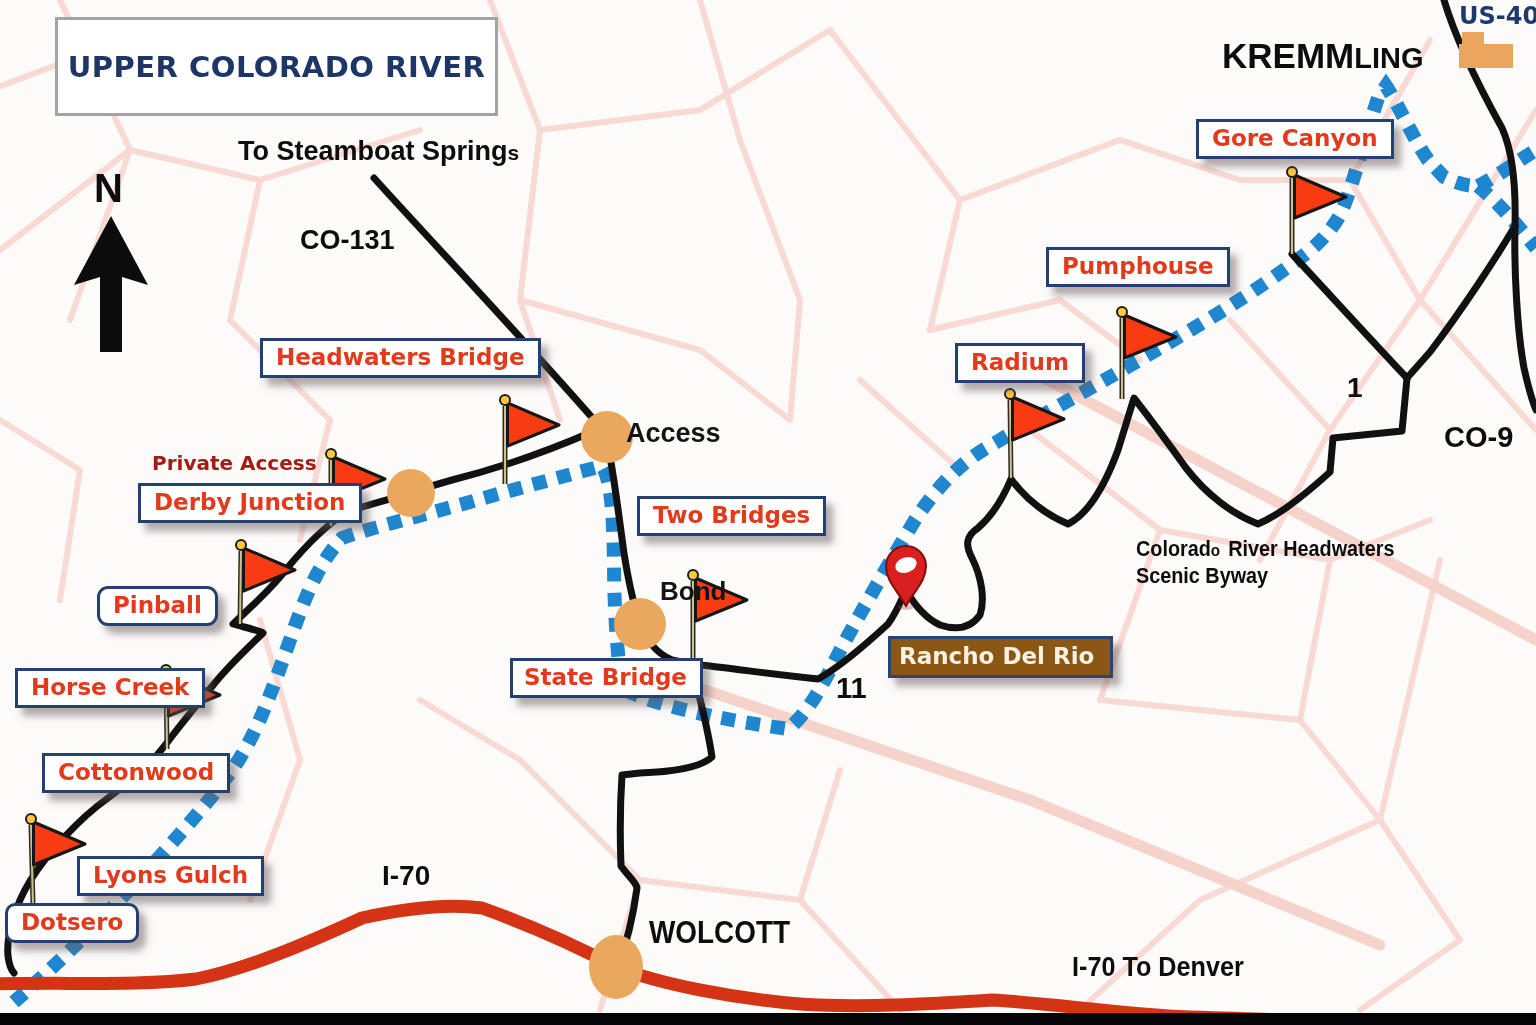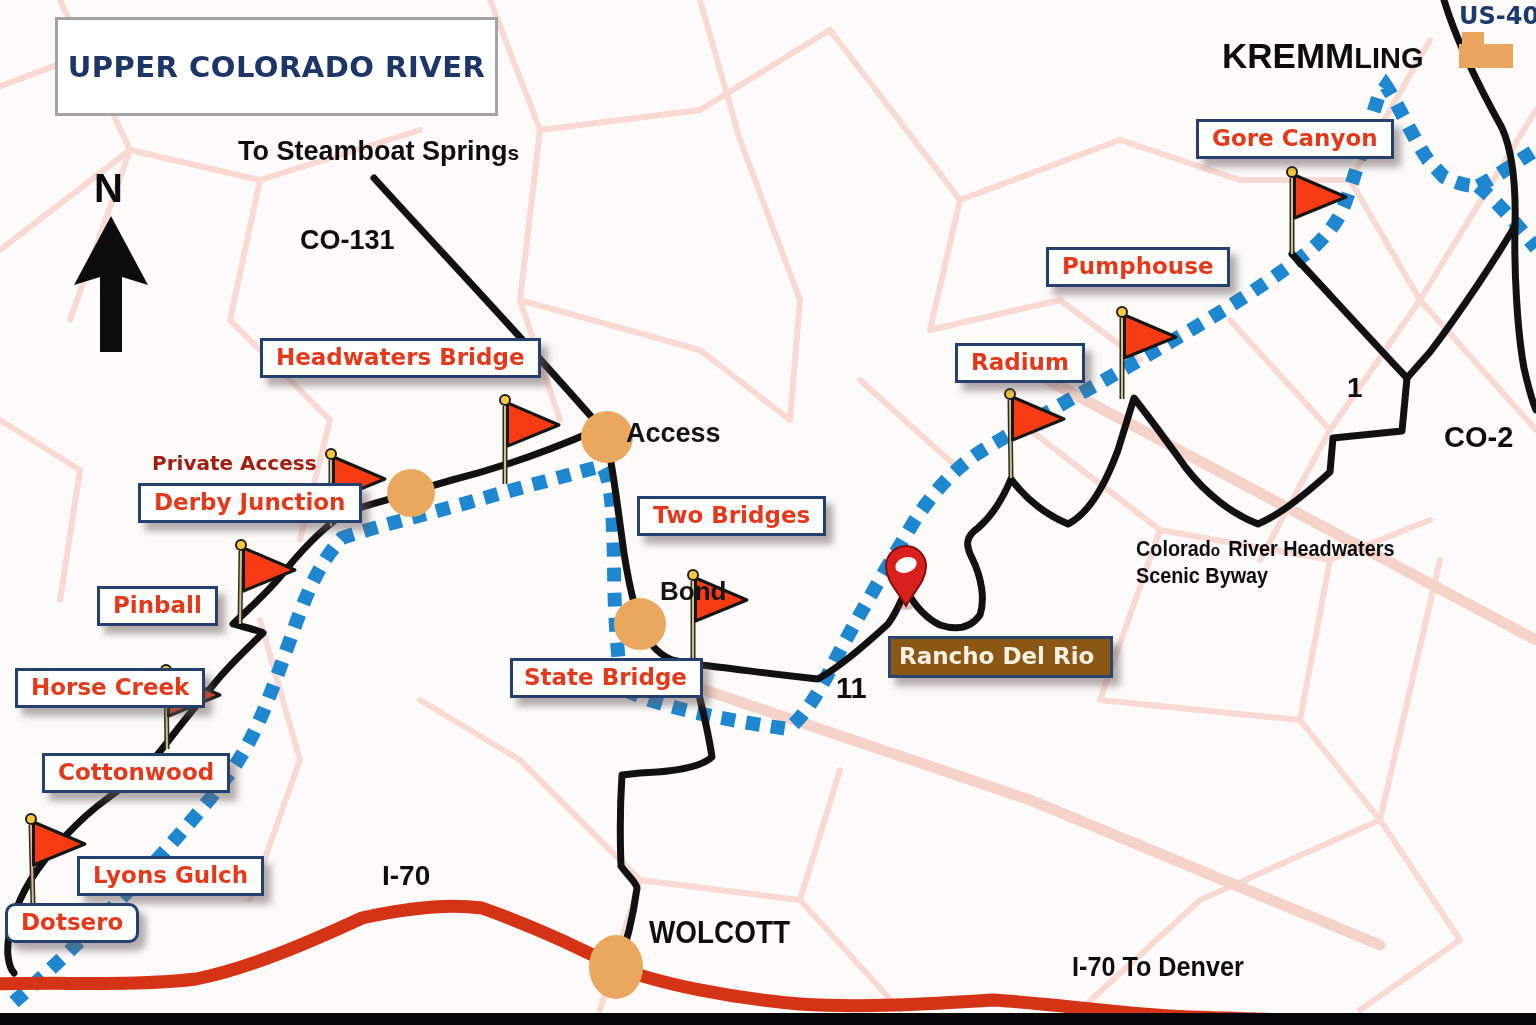--- a/index.html
+++ b/index.html
@@ -232,32 +232,32 @@
 
 <div class="lbl blackbold" style="left:382px;top:860px;font-size:28px;">I-70</div>
 
 <div class="lbl blackbold cond" style="left:1072px;top:951px;font-size:28px;">I-70 To Denver</div>
 
 <div class="lbl blackbold byway cond" style="left:1136px;top:536px;">
   <span>Colorad</span><span class="small-o">o</span><span style="margin-left:9px">River Headwaters</span><br>
   <span>Scenic Byway</span>
 </div>
 
-<div class="lbl blackbold" style="left:1444px;top:421px;font-size:29px;">CO-2</div>
+<div class="lbl blackbold" style="left:1444px;top:421px;font-size:29px;">CO-9</div>
 
 <div class="lbl blackbold" style="left:1347px;top:372px;font-size:28px;">1</div>
 
 <div class="lbl blackbold" style="left:836px;top:672px;font-size:29px;">11</div>
 
 <div class="access-label" style="left:1196px;top:119px;">Gore Canyon</div>
 <div class="access-label" style="left:1046px;top:247px;">Pumphouse</div>
 <div class="access-label" style="left:955px;top:343px;">Radium</div>
 <div class="access-label" style="left:260px;top:338px;">Headwaters Bridge</div>
 <div class="access-label" style="left:138px;top:483px;">Derby Junction</div>
-<div class="access-label" style="left:97px;top:586px;">Pinball</div>
+<div class="access-label" style="left:97px;top:586px;border-radius:11px;">Pinball</div>
 <div class="access-label" style="left:15px;top:668px;">Horse Creek</div>
 <div class="access-label" style="left:42px;top:753px;">Cottonwood</div>
 <div class="access-label" style="left:77px;top:828px;margin-top:28px;">Lyons Gulch</div>
 <div class="access-label" style="left:5px;top:903px;border-radius:10px;">Dotsero</div>
 <div class="access-label" style="left:627px;top:496px;margin-left:10px;">Two Bridges</div>
 <div class="access-label" style="left:510px;top:658px;padding-left:11px;">State Bridge</div>
 
 <div class="lodge-label" style="left:888px;top:636px;">Rancho Del Rio</div>
 
 <div id="bottom-bar"></div>

